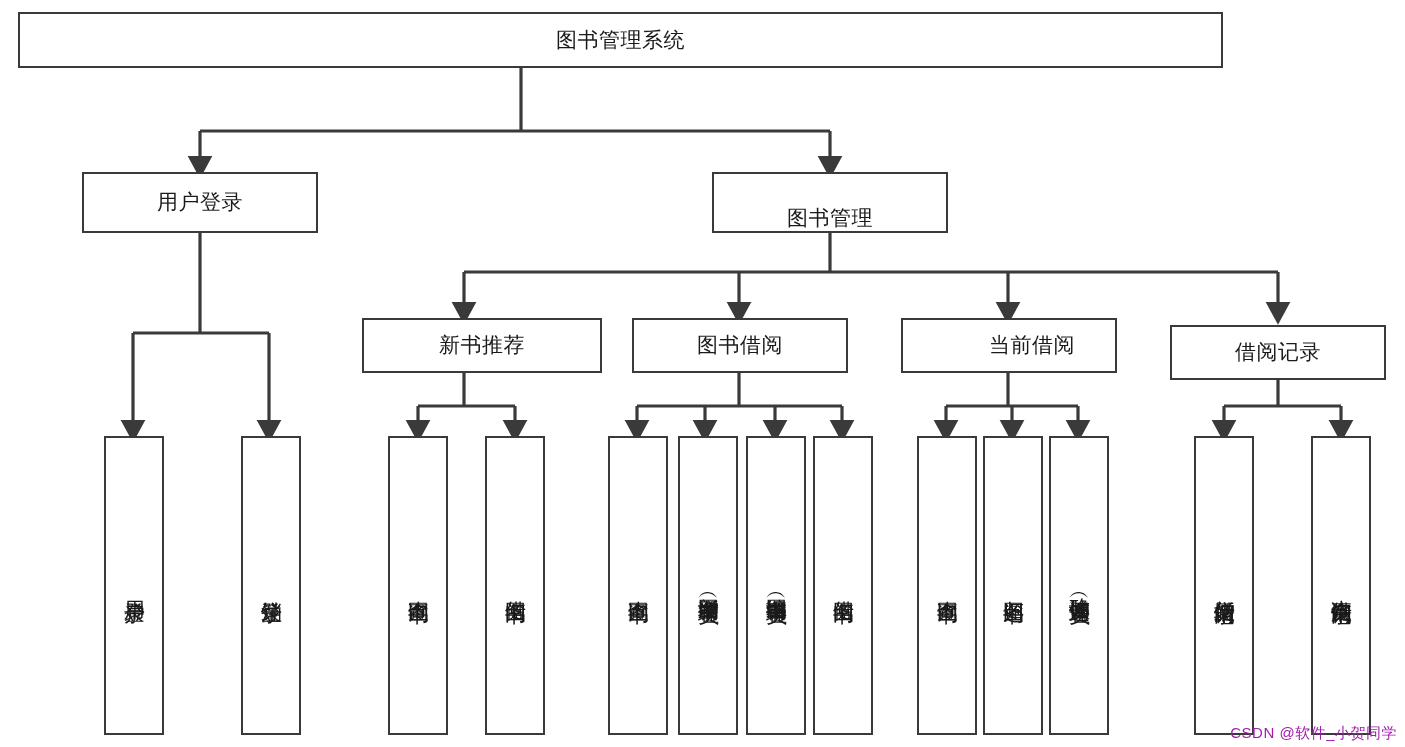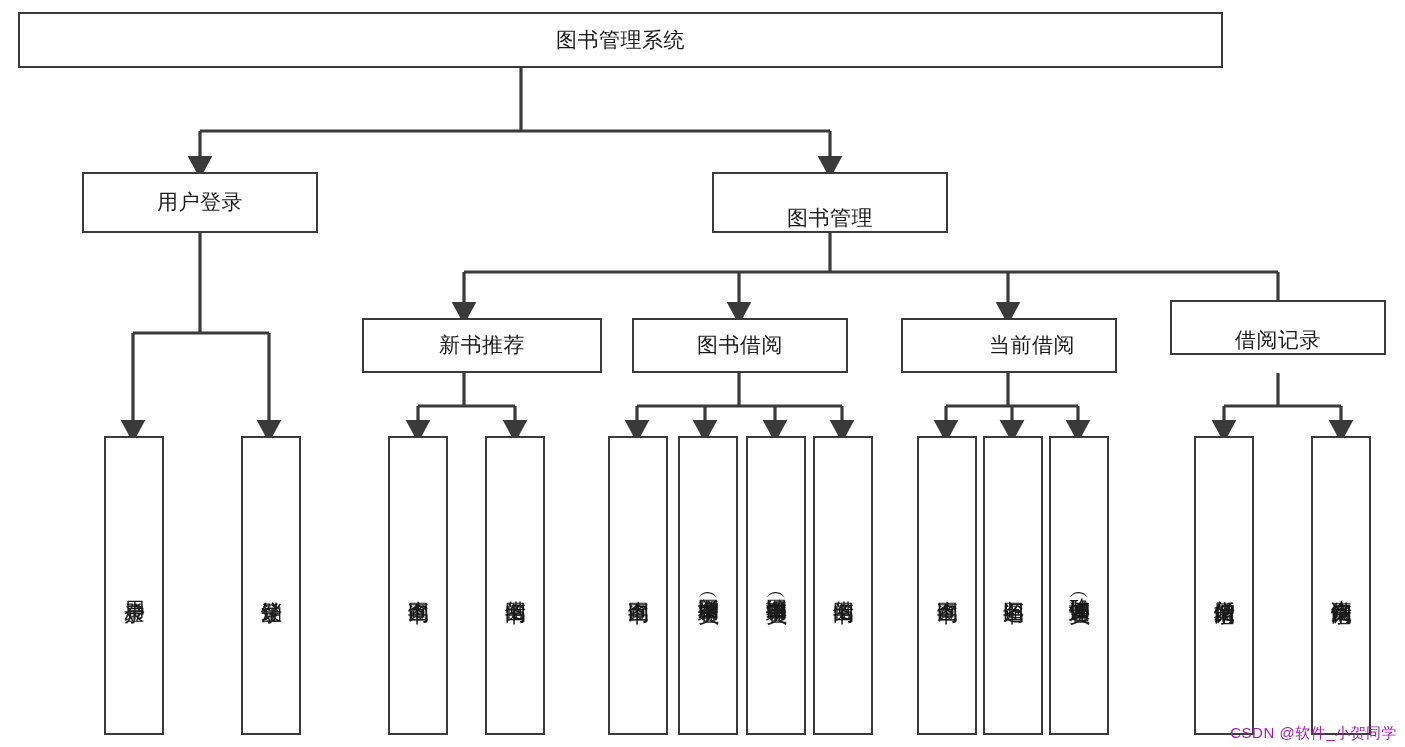--- a/index.html
+++ b/index.html
@@ -137,21 +137,21 @@
 
   <div class="node horiz" style="left:362px; top:318px; width:240px; height:55px;">
     <span class="node-label">新书推荐</span>
   </div>
   <div class="node horiz" style="left:632px; top:318px; width:216px; height:55px;">
     <span class="node-label">图书借阅</span>
   </div>
   <div class="node horiz" style="left:901px; top:318px; width:216px; height:55px;padding-left:46px;">
     <span class="node-label">当前借阅</span>
   </div>
-  <div class="node horiz" style="left:1170px; top:300px; width:216px; height:55px;align-items:flex-end;">
+  <div class="node horiz" style="left:1170px; top:325px; width:216px; height:55px;">
     <span class="node-label">借阅记录</span>
   </div>
 
   <div class="node vert" style="left:104px; top:436px; width:60px; height:299px;">
     <span class="node-label">用户登录</span>
   </div>
   <div class="node vert" style="left:241px; top:436px; width:60px; height:299px;">
     <span class="node-label">注销登录</span>
   </div>
 

